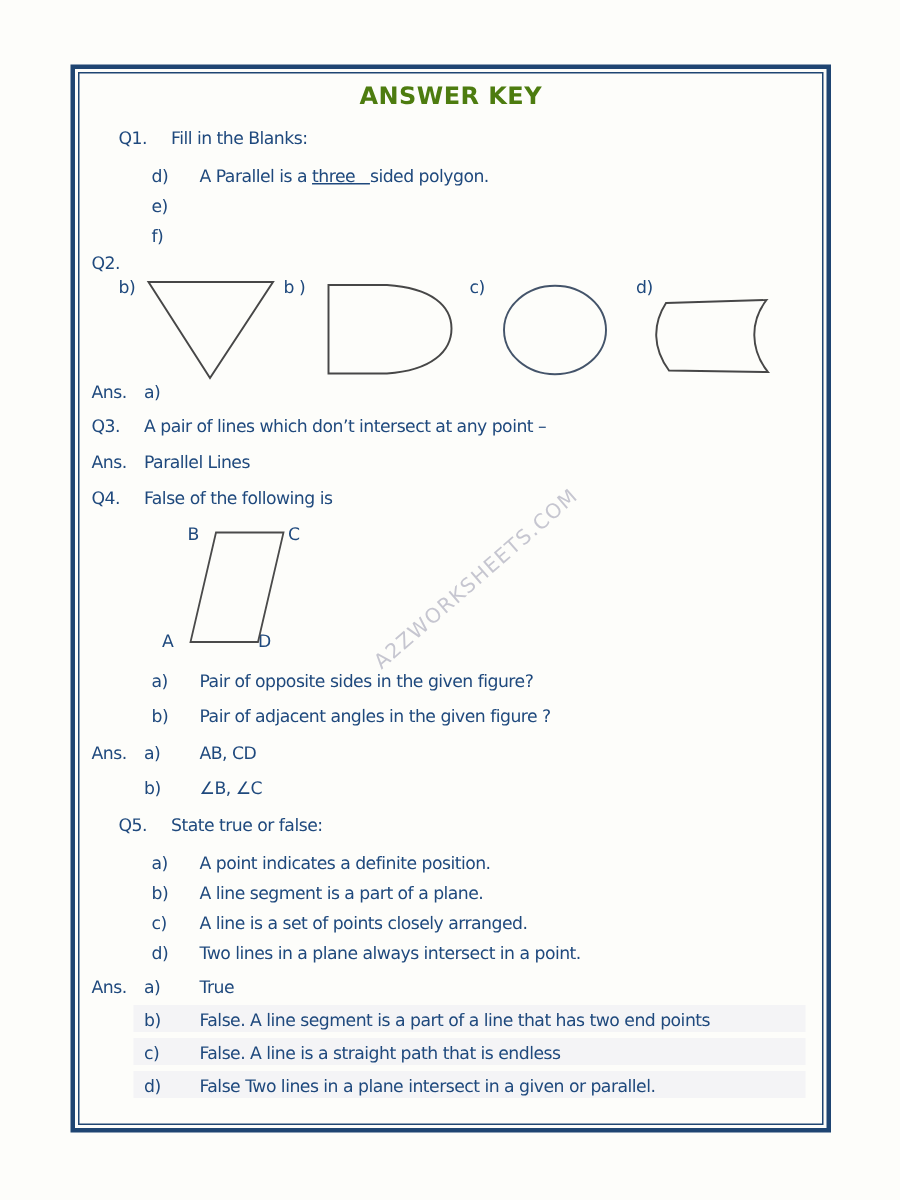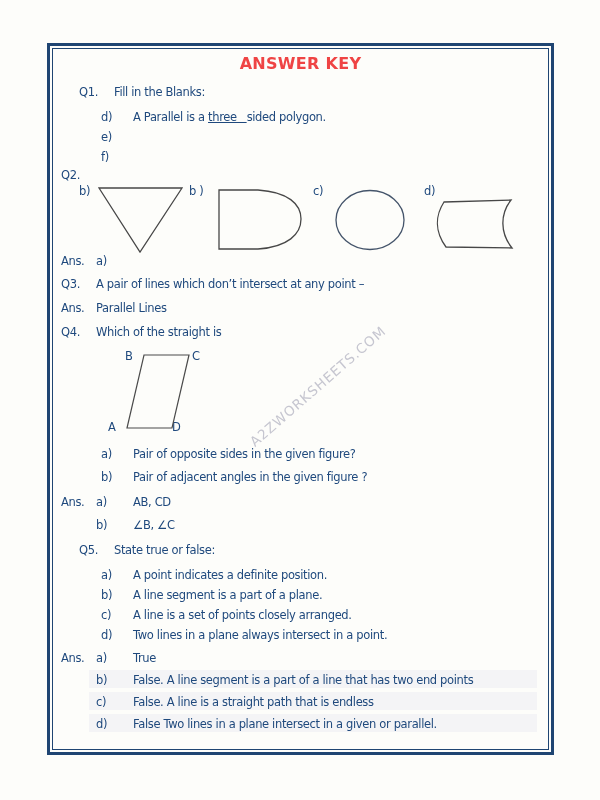--- a/index.html
+++ b/index.html
@@ -20,21 +20,21 @@
   .row{position:absolute;left:0;width:100%;height:16px;white-space:nowrap;z-index:1;}
   .row span{position:absolute;white-space:nowrap;}
   .lab{left:8px;}
   .qtext{left:43px;}
   .let{left:48px;}
   .alet{left:43px;}
   .txt{left:80px;}
   .bold{font-weight:normal;margin-left:18px;}
   .title-row{
     position:absolute;top:7px;left:0;width:100%;text-align:center;
-    font-size:16px;font-weight:bold;color:#ef4444;letter-spacing:0.3px;
+    font-size:16px;font-weight:bold;color:#4d7c0f;letter-spacing:0.3px;
   }
   .blank{text-decoration:underline;}
   .shape-label{position:absolute;font-size:11.5px;color:#1F497D;}
   .vertex-label{position:absolute;font-size:11.5px;color:#1F497D;}
   svg{position:absolute;overflow:visible;}
   .shaded::before{
     content:"";position:absolute;left:36px;width:448px;top:-3px;height:18px;
     background:#f4f4f6;z-index:-1;
   }
   .watermark{
@@ -94,21 +94,21 @@
         <span class="lab">Q3.</span>
         <span class="qtext">A pair of lines which don’t intersect at any point –</span>
       </div>
       <div class="row" style="top:252px">
         <span class="lab">Ans.</span>
         <span class="qtext">Parallel Lines</span>
       </div>
 
       <div class="row" style="top:276px">
         <span class="lab">Q4.</span>
-        <span class="qtext">Which of the straight is</span>
+        <span class="qtext">False of the following is</span>
       </div>
 
       <span class="vertex-label" style="left:72px;top:300px">B</span>
       <span class="vertex-label" style="left:139px;top:300px">C</span>
       <span class="vertex-label" style="left:55px;top:371px">A</span>
       <span class="vertex-label" style="left:119px;top:371px">D</span>
 
       <svg style="left:60px;top:300px" width="140" height="92" viewBox="0 0 140 92">
         <polygon points="31,6 76,6 59,79 14,79" fill="none" stroke="#4a4a4a" stroke-width="1.2"></polygon>
       </svg>

